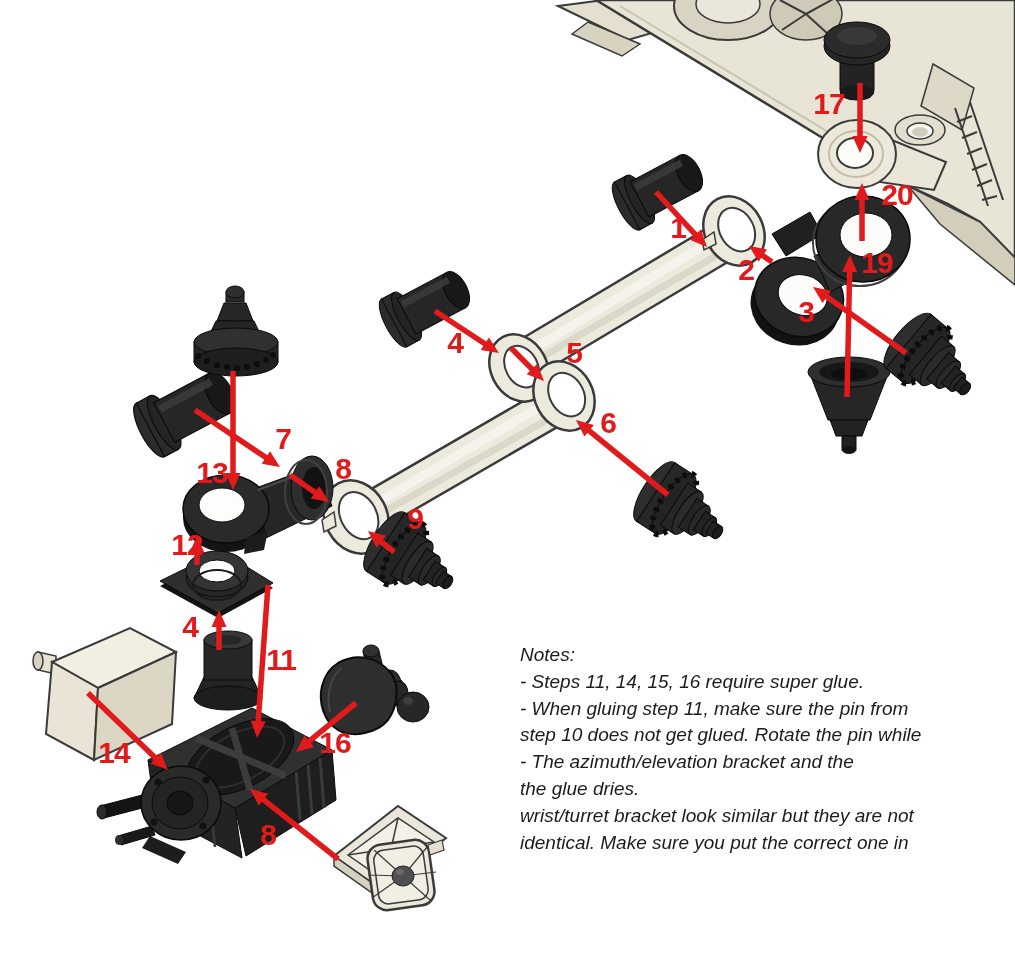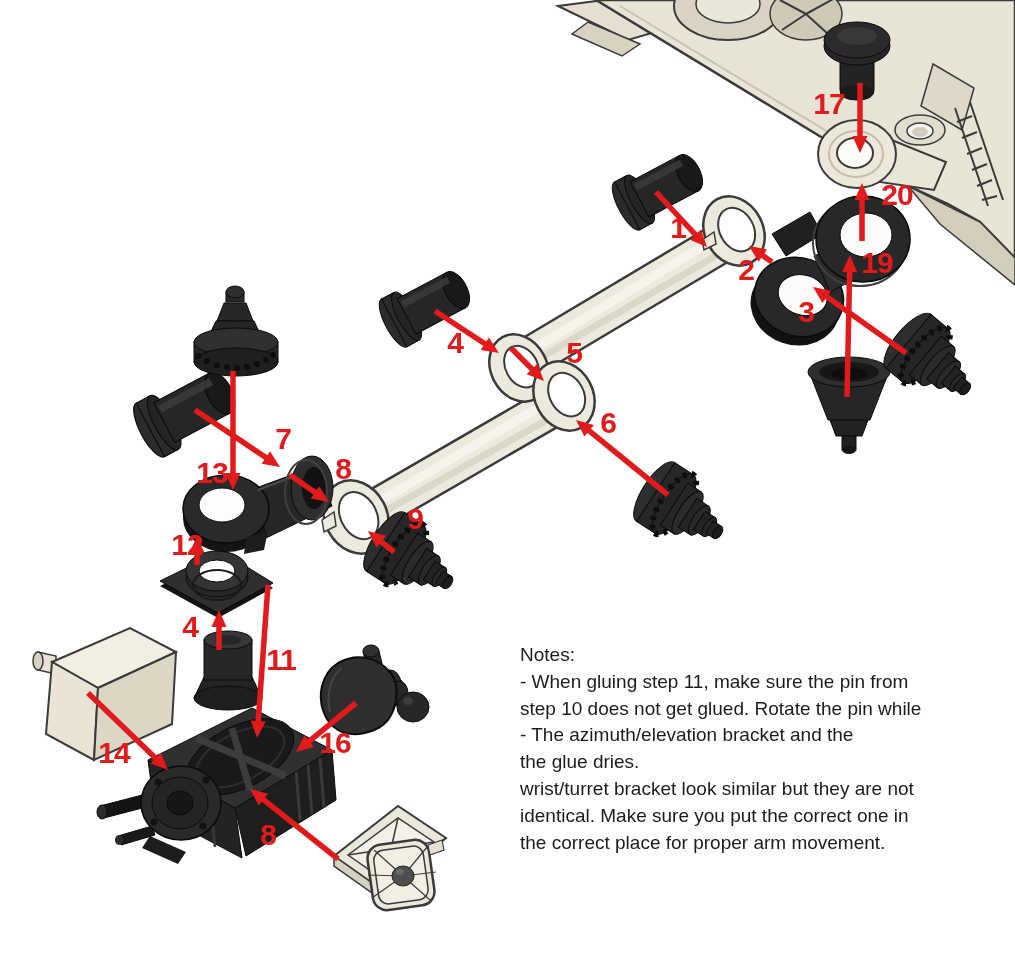--- a/index.html
+++ b/index.html
@@ -7,21 +7,21 @@
   .stage{position:relative;width:1015px;height:960px;background:#fff;}
   svg.layer{position:absolute;left:0;top:0;width:1015px;height:960px;}
   #labels{position:absolute;left:0;top:0;width:1015px;height:960px;pointer-events:none;}
   .step-label{
     position:absolute;transform:translate(-50%,-52%);
     color:var(--arrow-red,#e11a1c);font-size:30px;font-weight:bold;
     letter-spacing:-1px;font-family:"Liberation Sans",sans-serif;line-height:1;
   }
   .notes{
     position:absolute;left:520px;top:642px;width:450px;
-    color:#1c1c1c;font-size:19px;line-height:26.8px;
+    color:#1c1c1c;font-size:19px;line-height:26.8px;font-style:italic;
   }
   .note-line{white-space:pre;}
 </style>
 </head>
 <body>
 
 <div class="stage">
 
   <svg class="layer" viewBox="0 0 1015 960">
     <defs>
@@ -378,21 +378,21 @@
       <div class="step-label" style="left: 114px; top: 754px;">14</div>
       <div class="step-label" style="left: 268px; top: 836px;">8</div>
       <div class="step-label" style="left: 335px; top: 744px;">16</div>
       <div class="step-label" style="left: 829px; top: 105px; text-align: center;">17</div>
       <div class="step-label" style="left: 897px; top: 196px;">20</div>
       <div class="step-label" style="left: 877px; top: 264px;">19</div>
     </div>
 
   <div class="notes">
     <div class="note-line">Notes:</div>
+    <div class="note-line">- Steps 11, 14, 15, 16 require super glue.</div>
     <div class="note-line">- When gluing step 11, make sure the pin from</div>
     <div class="note-line">step 10 does not get glued. Rotate the pin while</div>
     <div class="note-line">- The azimuth/elevation bracket and the</div>
     <div class="note-line">the glue dries.</div>
     <div class="note-line">wrist/turret bracket look similar but they are not</div>
     <div class="note-line">identical. Make sure you put the correct one in</div>
-    <div class="note-line">the correct place for proper arm movement.</div>
   </div>
 </div>
 
 </body></html>

